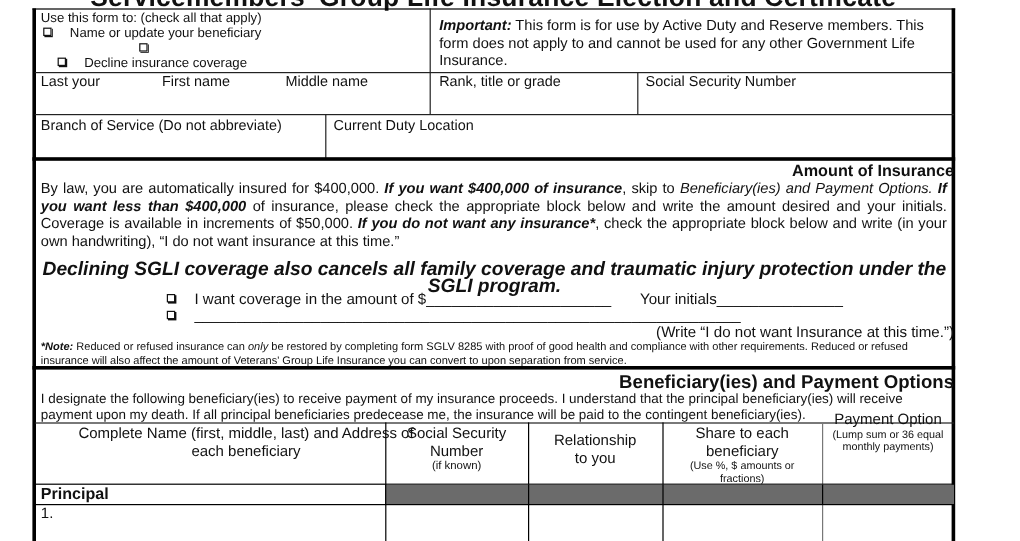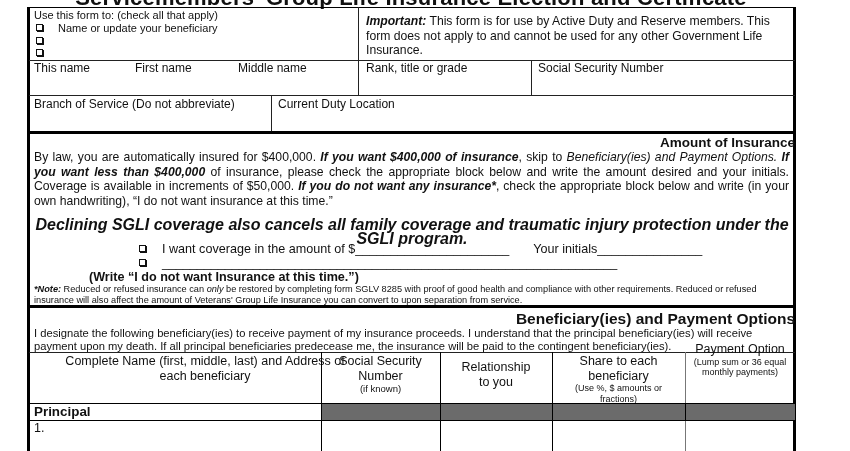--- a/index.html
+++ b/index.html
@@ -22,21 +22,21 @@
   .hline.thick { border-top: 3px solid #000; }
   .vline { position: absolute; width: 0; border-left: 1px solid #222; }
   .label { font-size: 12px; line-height: 14px; white-space: nowrap; }
 
   .checkbox-glyph {
     display: inline-block; width: 7px; height: 7px; border: 1px solid #111;
     box-shadow: 1px 1px 0 #111; vertical-align: middle; margin-right: 0;
     position: relative; top: -1px;
   }
 
-  .use-list { left: 34px; top: 9px; font-size: 11px; line-height: 12.5px; }
+  .use-list { left: 34px; top: 9px; font-size: 11px; line-height: 12.5px; text-align: center; }
   .use-list .row { white-space: nowrap; }
   .use-list .row .checkbox-glyph { margin-left: 2px; margin-right: 15px; }
 
   .important { left: 366px; top: 14px; width: 425px; font-size: 12.2px; line-height: 14.6px; }
   .important b { font-style: italic; }
 
   .section-heading { text-align: right; font-weight: bold; font-size: 13.5px; line-height: 15px; }
   .section-heading.big { font-size: 15.5px; line-height: 17px; }
 
   .para { font-size: 12.2px; line-height: 14.7px; text-align: justify; }
@@ -61,31 +61,31 @@
 
 <div class="abs use-list">
   <div class="row">Use this form to:  (check all that apply)</div>
   <div class="row">
     <span class="checkbox-glyph"></span><span>Name or update your beneficiary</span>
   </div>
   <div class="row">
     <span class="checkbox-glyph"></span>
   </div>
   <div class="row">
-    <span class="checkbox-glyph"></span>
+    <span class="checkbox-glyph"></span><span>Decline insurance coverage</span>
   </div>
 </div>
 
 <div class="vline" style="left:358px; top:7px; height:53px;"></div>
 
 <div class="abs important"><b>Important:</b><span>  This form is for use by Active Duty and Reserve members.  This form does not apply to and cannot be used for any other Government Life Insurance.</span></div>
 
 <div class="hline" style="left:29px; width:766px; top:60px;"></div>
 
-<div class="abs label" style="left:34px; top:61px;">This name</div>
+<div class="abs label" style="left:34px; top:61px;">Last your</div>
 <div class="abs label" style="left:135px; top:61px;">First name</div>
 <div class="abs label" style="left:238px; top:61px;">Middle name</div>
 <div class="input-area" style="left:30px; top:75px; width:327px; height:20px;"></div>
 
 <div class="vline" style="left:358px; top:60px; height:35px;"></div>
 <div class="abs label" style="left:366px; top:61px;">Rank, title or grade</div>
 <div class="input-area" style="left:360px; top:75px; width:168px; height:20px;"></div>
 
 <div class="vline" style="left:531px; top:60px; height:35px;"></div>
 <div class="abs label" style="left:538px; top:61px;">Social Security Number</div>
@@ -108,21 +108,21 @@
 <div class="abs" style="left:29px; width:766px; top:218px; text-align:center; font-weight:bold; font-size:16px; line-height:14px;font-style:italic;">Declining SGLI coverage also cancels all family coverage and traumatic injury protection under the SGLI program.</div>
 
 <div class="abs" style="left:139px; top:242px; font-size:12.6px; line-height:14px; white-space:nowrap;">
   <span class="checkbox-glyph" style="margin-right:16px;"></span><span>I want coverage in the amount of $</span><span>______________________</span><span style="display:inline-block; width:24px;"></span><span>Your initials</span><span>_______________</span>
 </div>
 
 <div class="abs" style="left:139px; top:256px; font-size:12.6px; line-height:14px; white-space:nowrap;">
   <span class="checkbox-glyph" style="margin-right:16px;"></span><span>_________________________________________________________________</span>
 </div>
 
-<div class="abs" style="left:29px; width:766px; top:270px; text-align:left; font-size:12.6px; line-height:14px; padding-left:60px;font-weight:bold;">(Write “I do not want Insurance at this time.”)</div>
+<div class="abs" style="left:29px; width:766px; top:270px; text-align:right; font-size:12.6px; line-height:14px; padding-left:60px;">(Write “I do not want Insurance at this time.”)</div>
 
 <div class="abs note" style="left:34px; top:284px; width:758px;"><b>*Note:</b><span> Reduced or refused insurance can </span><i>only</i><span> be restored by completing form SGLV 8285 with proof of good health and compliance with other requirements.  Reduced or refused insurance will also affect the amount of Veterans' Group Life Insurance you can convert to upon separation from service.</span></div>
 
 <div class="hline thick" style="left:27px; width:769px; top:305px;"></div>
 
 <div class="abs section-heading big" style="left:29px; width:766px; top:310px;">Beneficiary(ies) and Payment Options</div>
 
 <div class="abs" style="left:34px; top:327px; width:760px; font-size:11.2px; line-height:12.6px;">I designate the following beneficiary(ies) to receive payment of my insurance proceeds.  I understand that the principal beneficiary(ies) will receive payment upon my death.  If all principal beneficiaries predecease me, the insurance will be paid to the contingent beneficiary(ies).</div>
 
 <div class="hline" style="left:29px; width:766px; top:352px;"></div>

